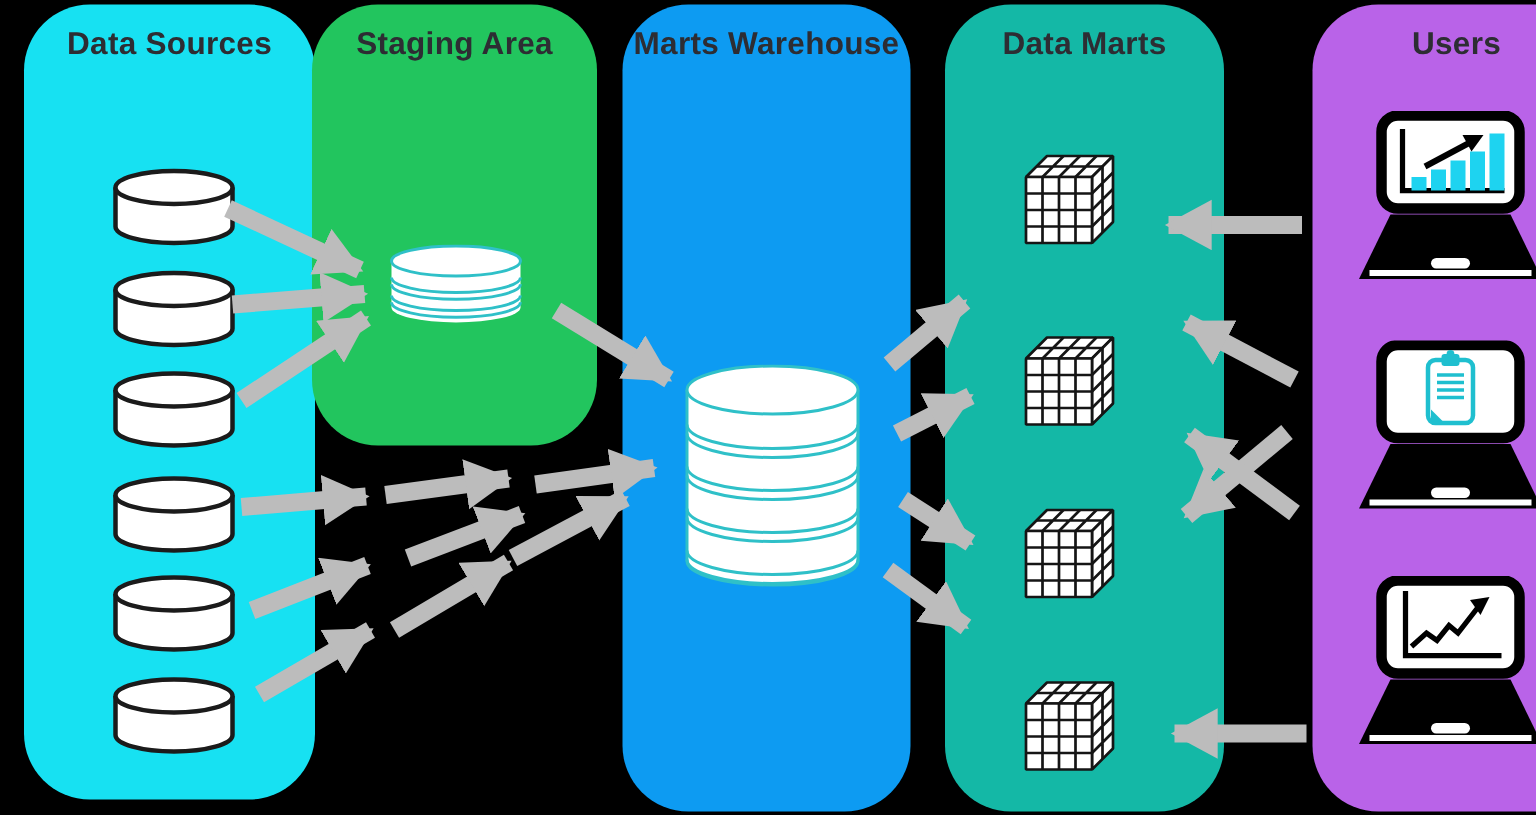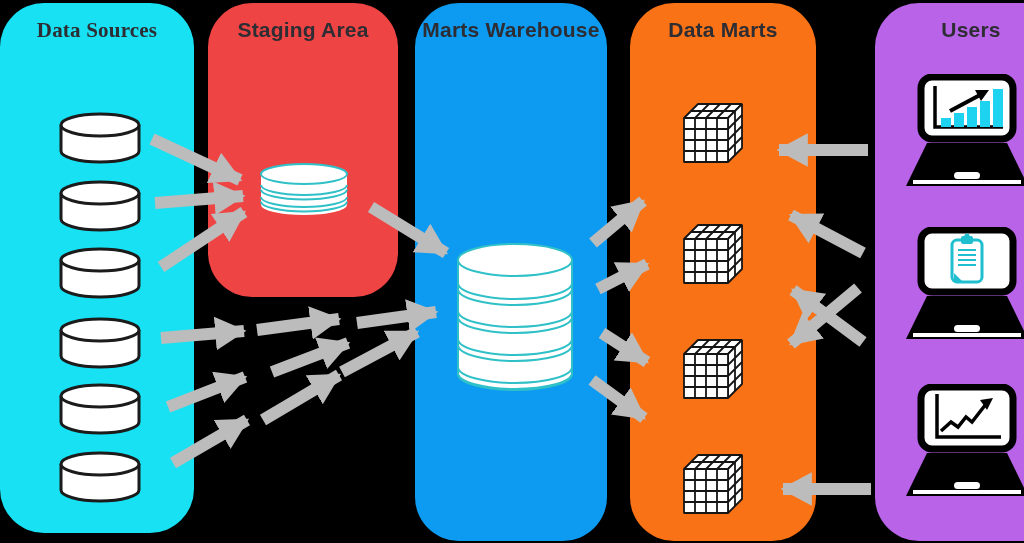--- a/index.html
+++ b/index.html
@@ -2,21 +2,21 @@
 <html><head>
 <meta charset="utf-8">
 <style>
   html,body{margin:0;padding:0;background:#000;}
   body{width:1024px;height:543px;overflow:hidden;font-family:"Liberation Sans",sans-serif;}
   #stage{position:relative;width:1024px;height:543px;background:#000;}
   .col{position:absolute;top:3px;border-radius:44px;}
   .col h2{margin:0;padding-top:15px;text-align:center;font-size:21px;font-weight:700;
           color:#2d2d33;letter-spacing:.2px;}
   .icon{position:absolute;}
-  #col-sources{left:0;width:194px;height:530px;font-family:Liberation Serif, serif;}
+  #col-sources{left:16px;width:194px;height:530px;}
   #col-staging{left:208px;width:190px;height:294px;}
   #col-warehouse{left:415px;width:192px;height:538px;}
   #col-marts{left:630px;width:186px;height:538px;}
   #col-users{left:832px;width:192px;height:538px;margin-left:43px;}
   #arrow-layer{position:absolute;left:0;top:0;pointer-events:none;}
 </style>
 </head>
 <body>
 
 <div id="stage">
@@ -75,42 +75,42 @@
         <use href="#sym-db" stroke="#1B1B1B"></use>
       </svg>
     <svg class="icon" style="left:57px;top:380px" width="86" height="54">
         <use href="#sym-db" stroke="#1B1B1B"></use>
       </svg>
     <svg class="icon" style="left:57px;top:448px" width="86" height="54">
         <use href="#sym-db" stroke="#1B1B1B"></use>
       </svg>
   </div>
 
-  <div class="col" id="col-staging" style="background-color: #ef4444;">
+  <div class="col" id="col-staging" style="background-color: #22c55e;">
     <h2>Staging Area</h2>
     <svg class="icon" style="left: 50px; top: 160px; color: rgb(47, 192, 200);" width="92" height="54" viewBox="0 0 92 54">
       <path d="M3 11 V42 A43 10 0 0 0 89 42 V11" fill="#fff"></path>
       <ellipse cx="46" cy="11" rx="43" ry="10" fill="#fff" stroke="currentColor" stroke-width="2"></ellipse>
       <g fill="none" stroke="currentColor" stroke-width="2">
         <path d="M3 22 A43 10 0 0 0 89 22"></path>
           <path d="M3 26.5 A43 10 0 0 0 89 26.5"></path>
         <path d="M3 34 A43 10 0 0 0 89 34"></path>
           <path d="M3 38.5 A43 10 0 0 0 89 38.5"></path>
       </g>
     </svg>
   </div>
 
   <div class="col" id="col-warehouse" style="background-color: rgb(13, 155, 242);">
     <h2>Marts Warehouse</h2>
     <svg class="icon" style="left:40px;top:240px" width="120" height="150">
       <use href="#sym-warehouse" stroke="#2FC0C8"></use>
     </svg>
   </div>
 
-  <div class="col" id="col-marts" style="background-color: #f97316;">
+  <div class="col" id="col-marts" style="background-color: #14b8a6;">
     <h2>Data Marts</h2>
     <svg class="icon" style="left:48px;top:93px" width="72" height="72">
         <use href="#sym-cube" stroke="#151515"></use>
       </svg>
     <svg class="icon" style="left:48px;top:214px" width="72" height="72">
         <use href="#sym-cube" stroke="#151515"></use>
       </svg>
     <svg class="icon" style="left:48px;top:329px" width="72" height="72">
         <use href="#sym-cube" stroke="#151515"></use>
       </svg>

